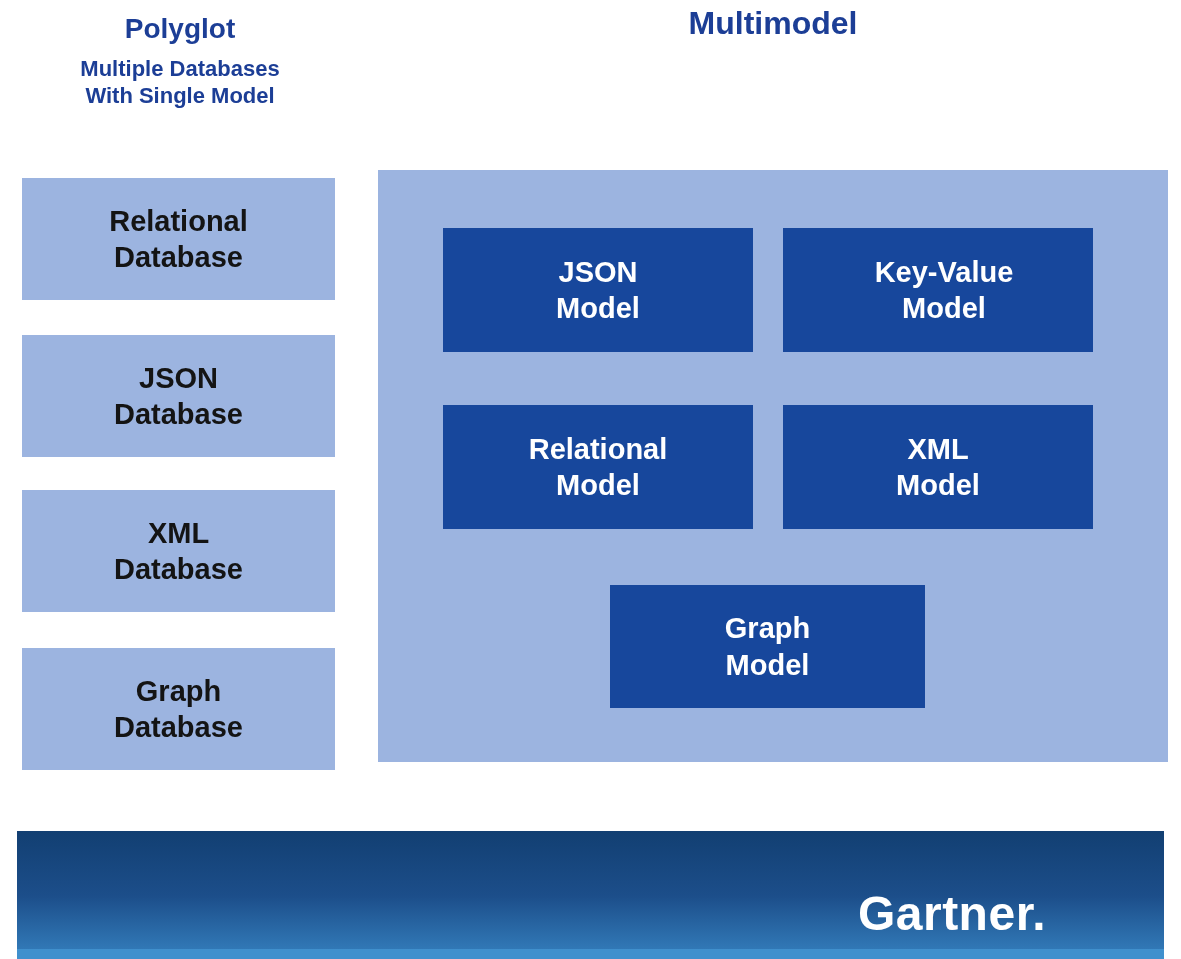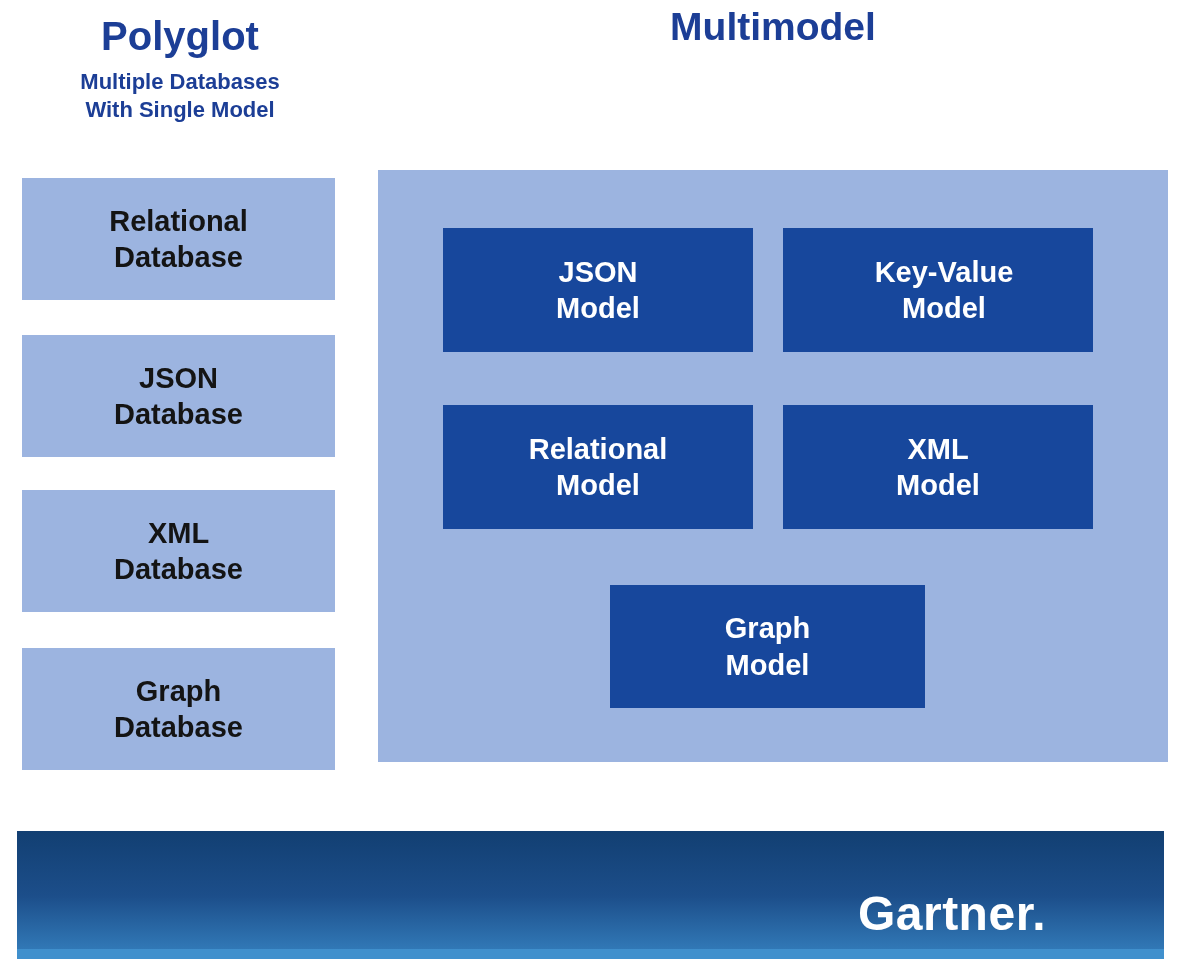--- a/index.html
+++ b/index.html
@@ -15,22 +15,22 @@
   }
 
   .heading {
     position: absolute;
     text-align: center;
     color: #1c3e96;
     font-weight: bold;
   }
   .h-left  { left: 10px;  width: 340px; top: 14px; }
   .h-right { left: 378px; width: 790px; top: 6px; }
-  .h-left  .title { font-size: 40px; line-height: 1.1; text-align: center; }
-  .h-right .title { font-size: 39px; line-height: 1.1; }
+  .h-left  .title { font-size: 28px; line-height: 1.1; text-align: center; }
+  .h-right .title { font-size: 32px; line-height: 1.1; }
   .subtitle {
     font-size: 22px;
     line-height: 1.25;
     margin-top: 10px;
     white-space: pre-line;
   }
 
   .db-box {
     position: absolute;
     left: 22px;

